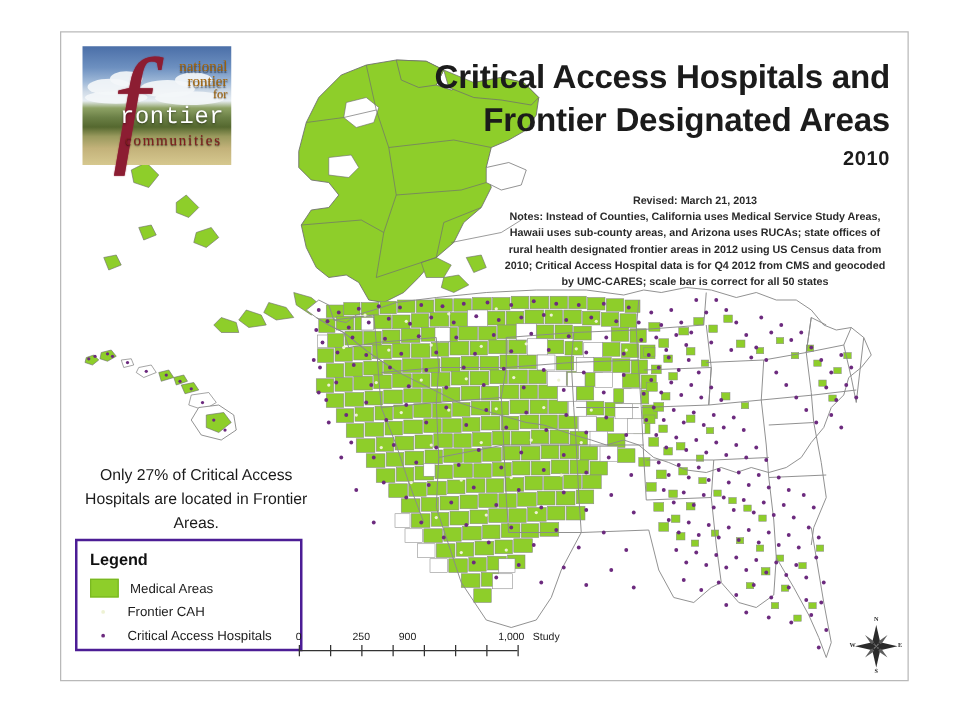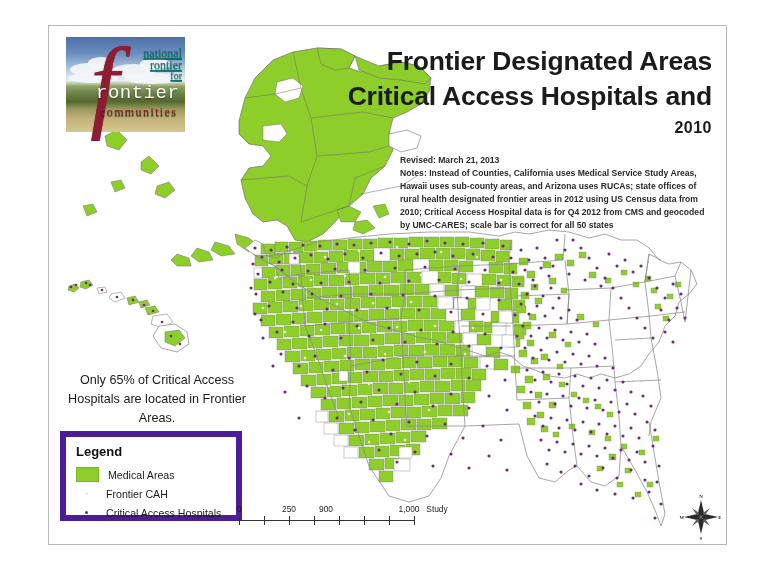--- a/index.html
+++ b/index.html
@@ -32,22 +32,22 @@
   #logo .c5{left:2px;top:36px;width:50px;height:10px;}
   #logo .c6{left:58px;top:36px;width:56px;height:11px;}
   #logo .script-f{
     position:absolute;left:24px;top:-5px;
     font-family:"Liberation Serif", serif;font-style:italic;
     font-size:104px;line-height:104px;color:#8c1d32;font-weight:400;
     text-shadow:0 0 1px #8c1d32;
   }
   #logo .wordmark{
     position:absolute;right:3px;top:10px;width:72px;
-    font-family:"Liberation Serif", serif;color:#0f766e;
-    text-align:right;line-height:1.02;text-shadow:0 1px 1px rgba(0,0,0,.55);text-decoration:underline;
+    font-family:"Liberation Serif", serif;color:#a16207;
+    text-align:right;line-height:1.02;text-shadow:0 1px 1px rgba(0,0,0,.55);
   }
   #logo .w1{font-size:12px;}
   #logo .w2{font-size:12px;}
   #logo .w3{font-size:10px;}
   #logo .w-frontier{
     position:absolute;left:30px;top:45px;
     font-family:Liberation Mono, monospace;font-size:19px;color:#ffffff;
     letter-spacing:.5px;text-shadow:0 1px 2px rgba(0,0,0,.5);
   }
   #logo .w-comm{
@@ -59,36 +59,36 @@
   
   #title-block{position:absolute;right:14px;top:18px;width:400px;text-align:right;}
   #title-block .t-line{
     font-size:26.5px;font-weight:bold;color:#1b1b1b;line-height:1.32;
     letter-spacing:-.2px;
   }
   #title-block .t-year{
     font-size:16px;font-weight:bold;color:#1b1b1b;margin-top:5px;letter-spacing:.5px;
   }
   #notes{
-    position:absolute;right:14px;top:128px;width:312px;text-align:left;
+    position:absolute;right:14px;top:128px;width:312px;text-align:center;
     font-size:8.6px;line-height:1.52;color:#2a2a2a;font-weight:bold;
   }
   #notes .revised{display:block;}
   #notes .body{display:block;font-weight:bold;}
 
   
   #stat{
     position:absolute;left:8px;top:345px;width:200px;text-align:center;
     font-size:12.6px;line-height:1.5;color:#1b1b1b;
   }
 
   
   #legend{
     position:absolute;left:11px;top:405px;width:182px;height:90px;
-    background:#ffffff;border:6px solid #4c1d95;box-sizing:border-box;
+    background:#ffffff;border:2px solid #4c1d95;box-sizing:border-box;
     padding:7px 0 0 10px;
   }
   #legend .lg-title{font-size:13px;font-weight:bold;color:#111;margin-bottom:6px;}
   #legend .lg-row{display:flex;align-items:center;height:19px;}
   #legend .sw-box{width:21px;height:13px;background:#8ece2a;border:1px solid #7ab822;margin-right:9px;}
   #legend .sw-dot{width:21px;display:flex;justify-content:center;margin-right:9px;}
   #legend .dot-dark{width:3.4px;height:3.4px;border-radius:50%;background:#6c2a7e;}
   #legend .dot-pale{width:3.4px;height:3.4px;border-radius:50%;background:#eef2d4;}
   #legend .lg-label{font-size:10.6px;color:#1b1b1b;}
 
@@ -972,31 +972,31 @@
     <div class="wordmark">
       <div class="w1">national</div>
       <div class="w2">rontier</div>
       <div class="w3">for</div>
     </div>
     <div class="w-frontier">rontier</div>
     <div class="w-comm">communities</div>
   </div>
 
   <div id="title-block">
+    <div class="t-line">Critical Access Hospitals and</div>
     <div class="t-line">Frontier Designated Areas</div>
-    <div class="t-line">Critical Access Hospitals and</div>
     <div class="t-year">2010</div>
   </div>
 
   <div id="notes">
     <span class="revised">Revised: March 21, 2013</span>
     <span class="body">Notes: Instead of Counties, California uses Medical Service Study Areas, Hawaii uses sub-county areas, and Arizona uses RUCAs; state offices of rural health designated frontier areas in 2012 using US Census data from 2010; Critical Access Hospital data is for Q4 2012 from CMS and geocoded by UMC-CARES; scale bar is correct for all 50 states</span>
   </div>
 
-  <div id="stat">Only 65% of Critical Access Hospitals are located in Frontier Areas.</div>
+  <div id="stat">Only 27% of Critical Access Hospitals are located in Frontier Areas.</div>
 
   <div id="legend">
     <div class="lg-title">Legend</div>
     <div class="lg-row">
       <span class="sw-box"></span>
       <span class="lg-label">Medical Areas</span>
     </div>
     <div class="lg-row">
       <span class="sw-dot">
           <span class="dot-pale"></span>

